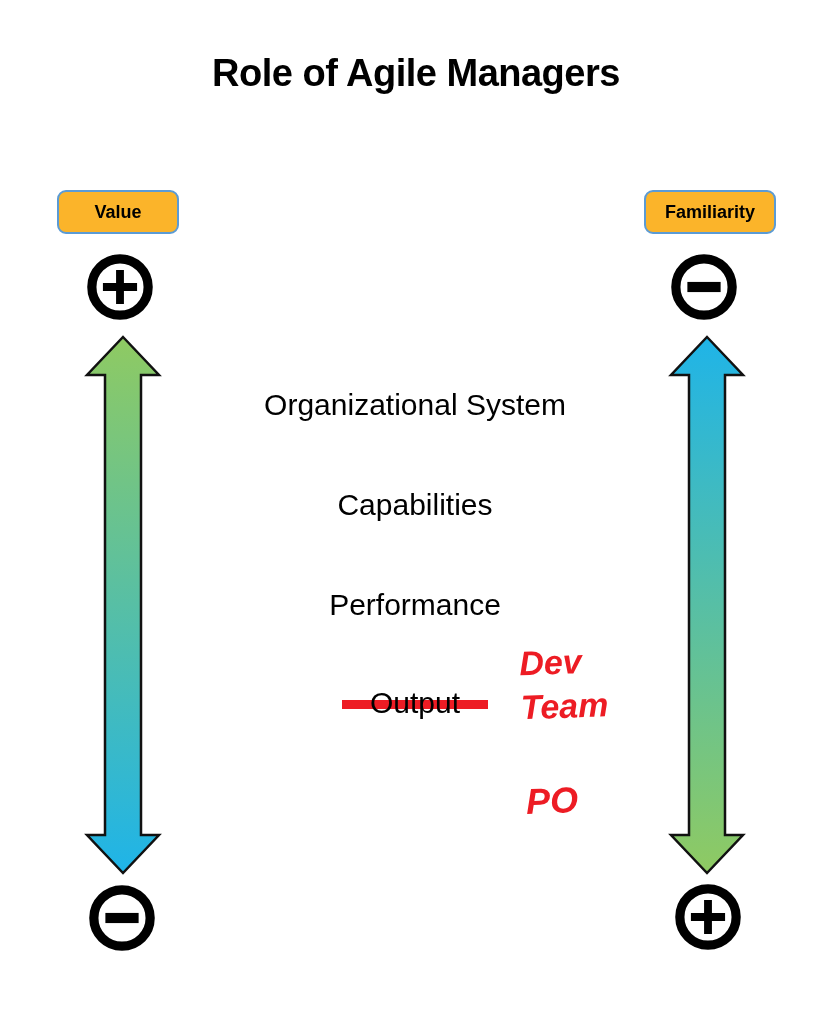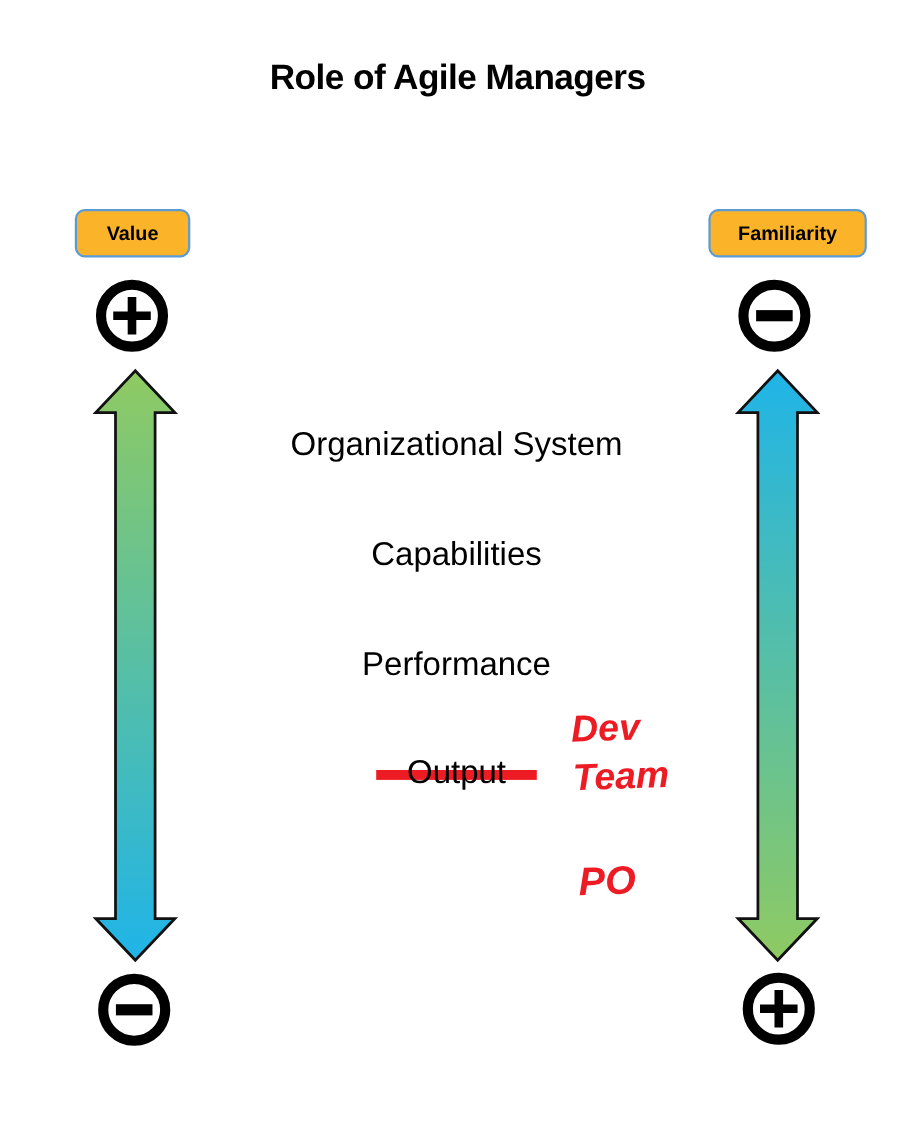--- a/index.html
+++ b/index.html
@@ -7,27 +7,27 @@
     --arrow-green:#8FCA62; --arrow-blue:#1FB4E8;
     --strike-red:#ED1C24; --annotation-red:#ED1C24;
     --ink:#000000;
   }
   *{box-sizing:border-box;margin:0;padding:0}
   html,body{background:#ffffff}
   body{font-family:"Liberation Sans",sans-serif;color:var(--ink)}
   .canvas{position:relative;width:832px;height:1024px;background:#ffffff;overflow:hidden}
 
   .title{position:absolute;top:52px;left:0;width:100%;text-align:center;
-         font-size:32px;font-weight:bold;letter-spacing:-0.5px}
+         font-size:38px;font-weight:bold;letter-spacing:-0.5px}
 
   .badge{position:absolute;height:44px;display:flex;align-items:center;justify-content:center;
          background:var(--badge-bg);border:2.5px solid var(--badge-border);border-radius:9px;
          font-size:18px;font-weight:bold;color:#000}
-  .badge.left{left:68px;top:190px;width:105px}
-  .badge.right{left:644px;top:190px;width:144px}
+  .badge.left{left:57px;top:190px;width:122px}
+  .badge.right{left:644px;top:190px;width:132px}
 
   .sign{position:absolute;width:72px;height:72px}
   .sign svg{display:block;width:100%;height:100%}
   .sign.tl{left:84px;top:251px}
   .sign.tr{left:668px;top:251px}
   .sign.bl{left:86px;top:882px}
   .sign.br{left:672px;top:881px}
 
   .arrow{position:absolute;width:78px;height:542px;top:334px}
   .arrow.left{left:84px}

